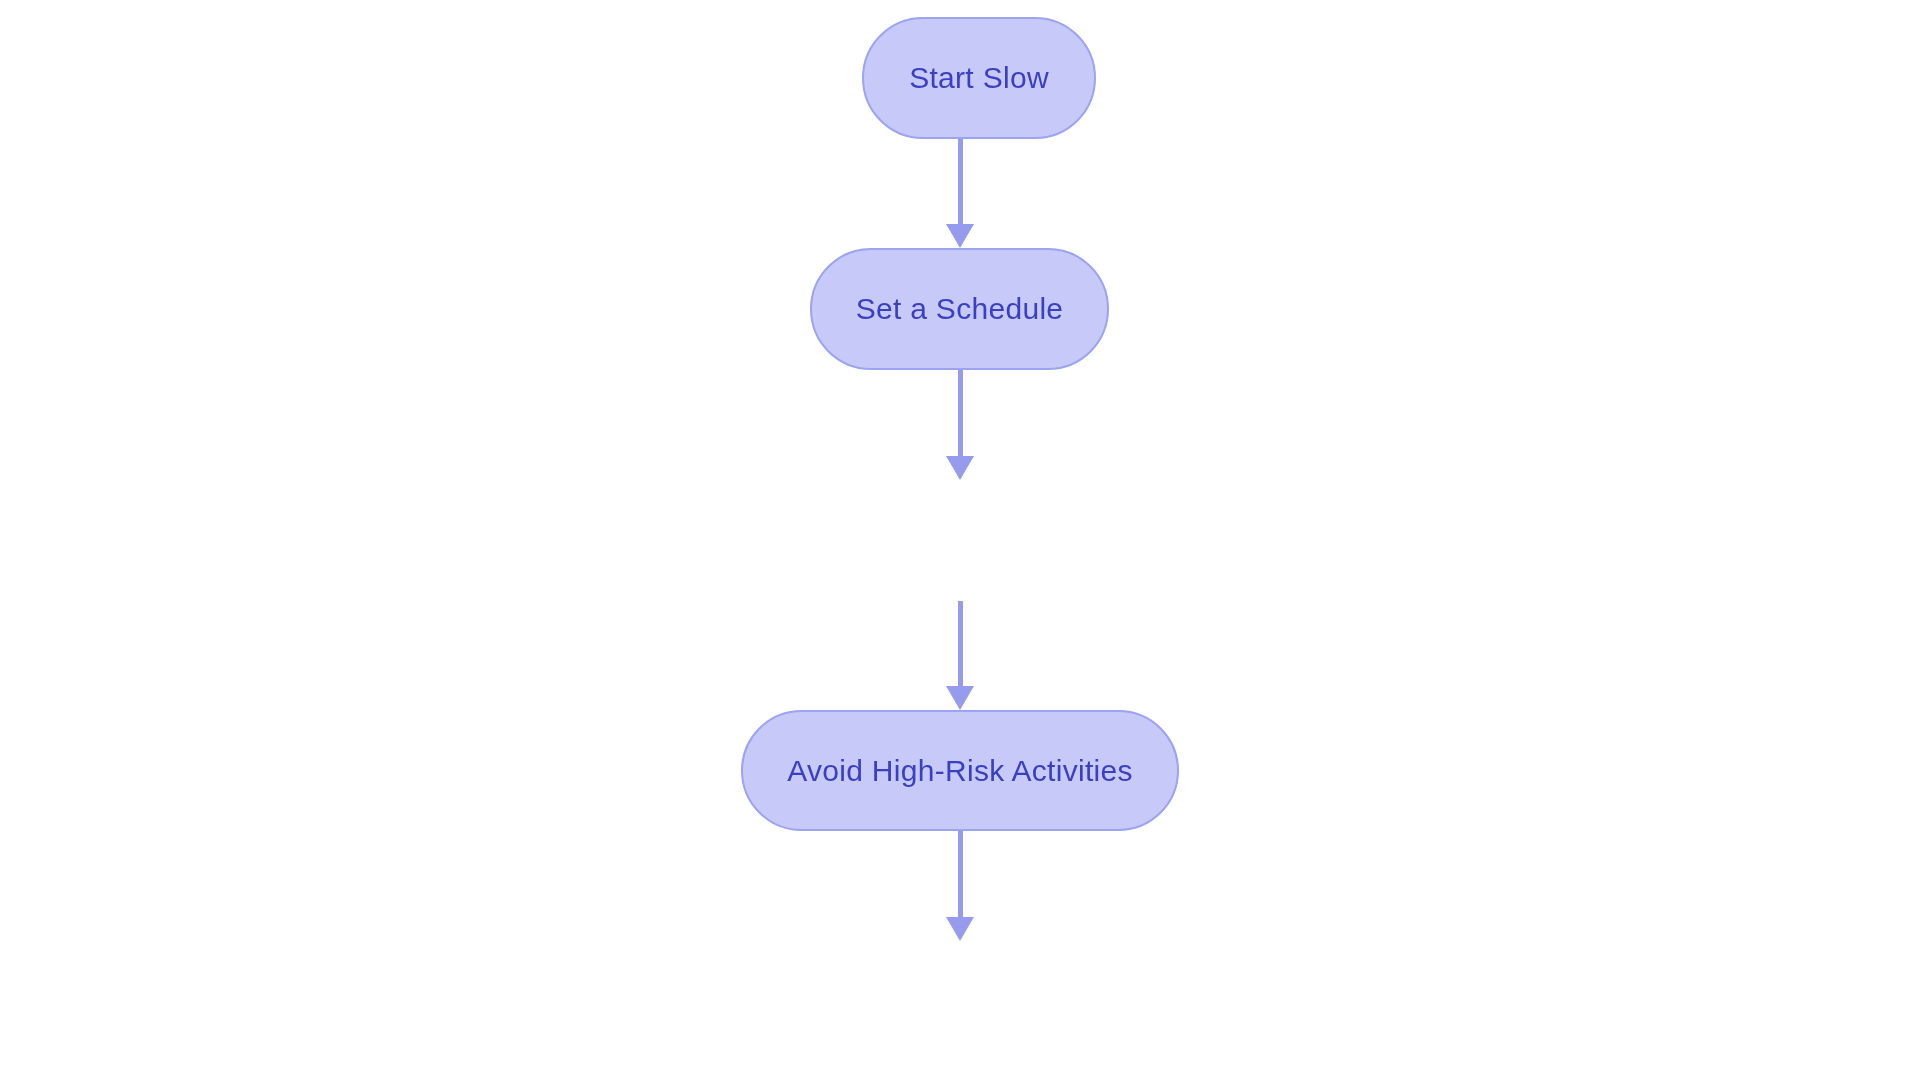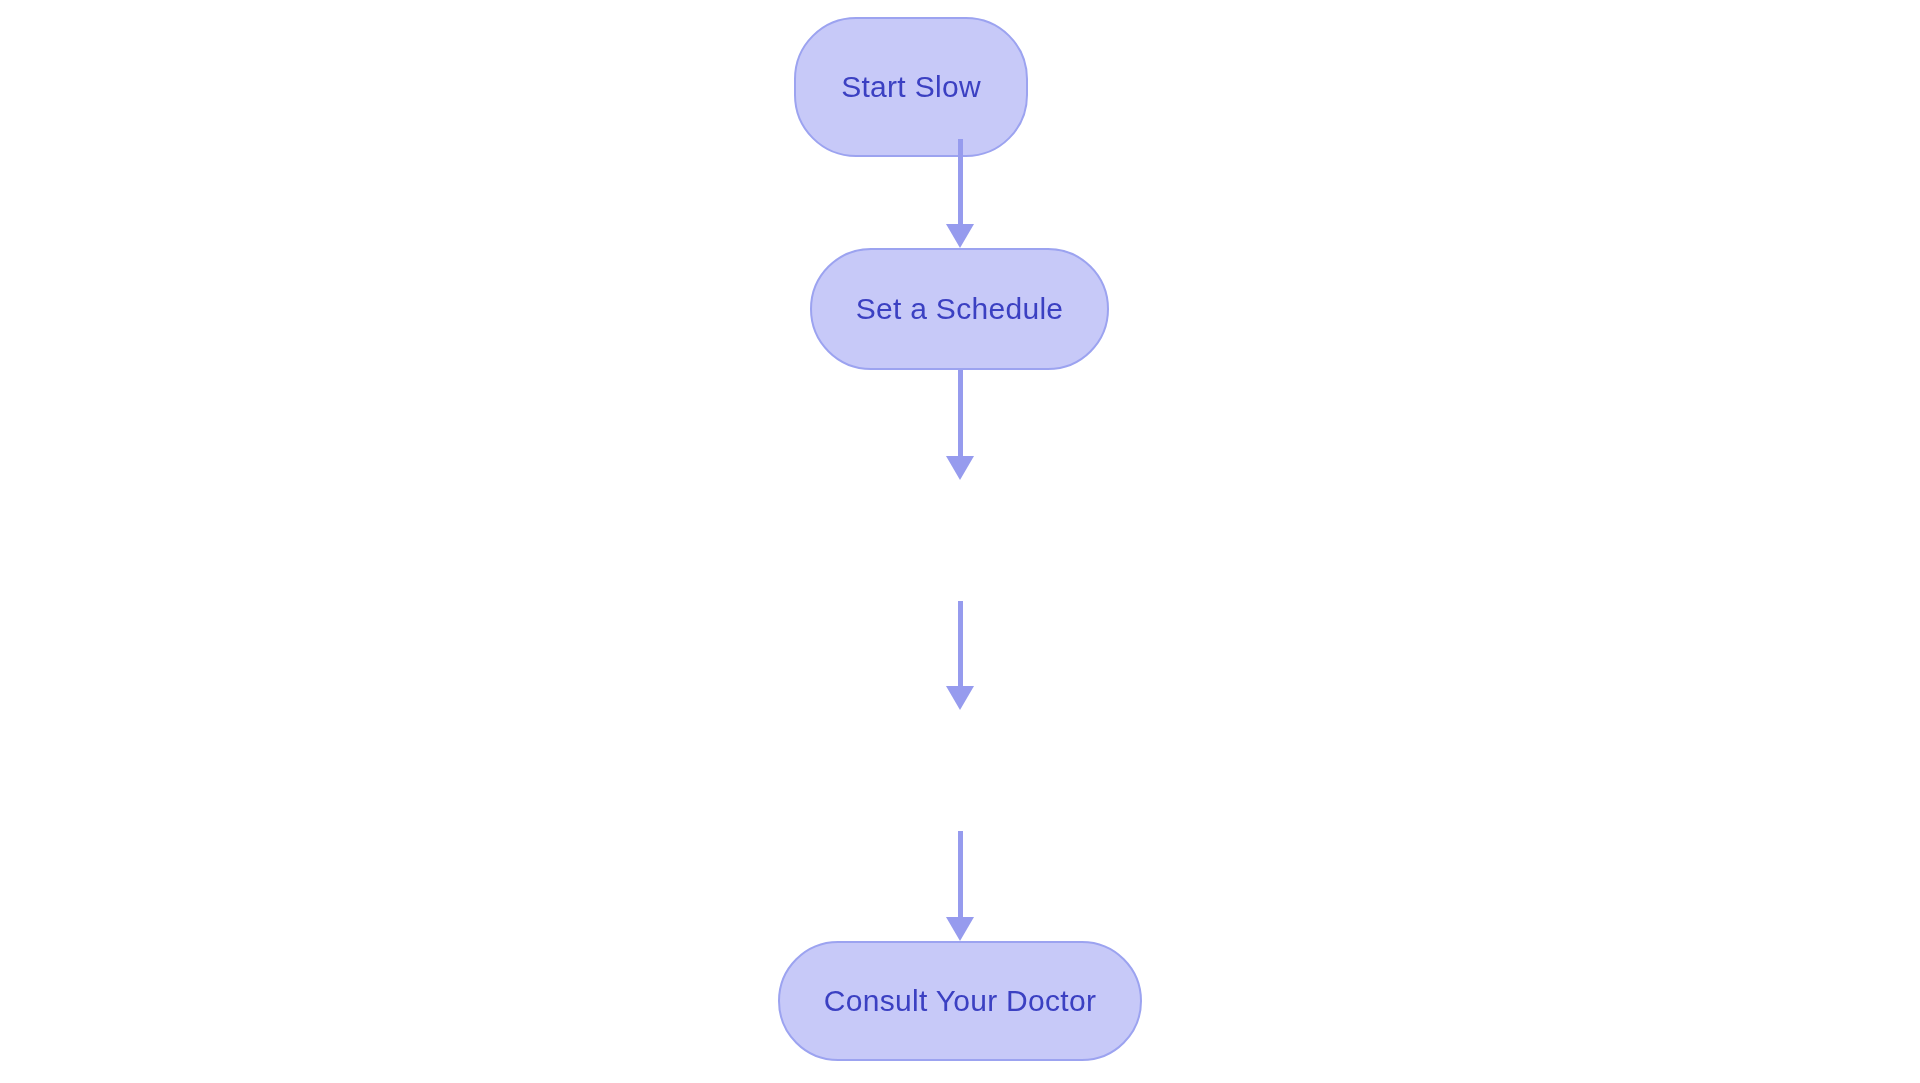--- a/index.html
+++ b/index.html
@@ -22,21 +22,21 @@
     justify-content: center;
     background: var(--node-fill, #c7c9f8);
     border: 2px solid var(--node-border, #9ca3f0);
     border-radius: 62px;
     box-sizing: border-box;
     color: var(--node-text, #3b40c2);
     font-size: 30px;
     letter-spacing: 0.3px;
     white-space: nowrap;
   }
-  .node-1 { left: 794px; top: 17px;  width: 234px; height: 140px; justify-content: center; }
+  .node-1 { left: 862px; top: 17px;  width: 234px; height: 122px; justify-content: center; }
   .node-2 { left: 810px; top: 248px; width: 299px; height: 122px; }
   .node-3 { left: 815px; top: 480px; width: 290px; height: 121px; }
   .node-4 { left: 741px; top: 710px; width: 438px; height: 121px; }
   .node-5 { left: 778px; top: 941px; width: 364px; height: 120px; }
 
   .arrow {
     position: absolute;
     left: 946px;
     width: 28px;
     display: flex;
@@ -82,23 +82,23 @@
     <div class="arrow-line"></div>
     <div class="arrow-head"></div>
   </div>
 
 
   <div class="arrow arrow-3">
     <div class="arrow-line"></div>
     <div class="arrow-head"></div>
   </div>
 
+  <div class="node node-4">
+    <span>Avoid High-Risk Activities</span>
+  </div>
 
   <div class="arrow arrow-4">
     <div class="arrow-line"></div>
     <div class="arrow-head"></div>
   </div>
 
-  <div class="node node-5">
-    <span>Consult Your Doctor</span>
-  </div>
 
 </div>
 
 </body></html>

